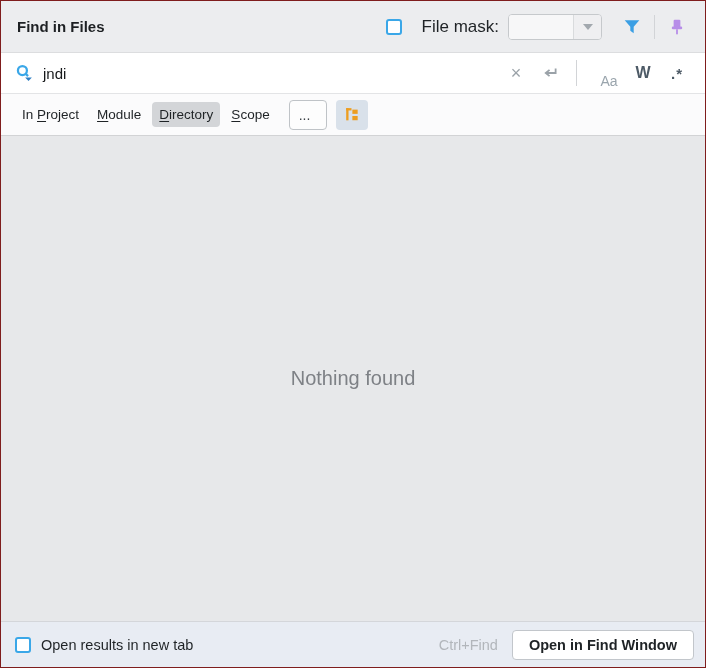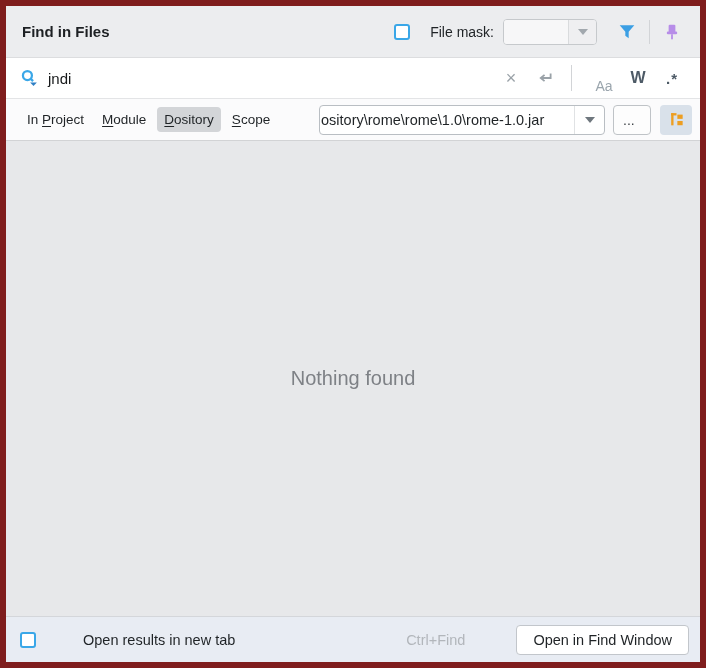--- a/index.html
+++ b/index.html
@@ -5,21 +5,21 @@
   * { box-sizing: border-box; margin: 0; padding: 0; }
   html, body { width: 706px; height: 668px; }
   body {
     font-family: "Liberation Sans", "DejaVu Sans", sans-serif;
     color: #1f2326;
     overflow: hidden;
   }
   .window {
     width: 706px; height: 668px;
     display: flex; flex-direction: column;
-    border: 6px solid #7f1d1d;
+    border: 1px solid #7f1d1d;
     background: #e7e8ea;
   }
 
   
   .topbar {
     height: 52px; flex: 0 0 52px;
     background: #eceDEF; background: #ecedef;
     display: flex; align-items: center;
     padding: 0 14px 0 16px;
     border-bottom: 1px solid #dcdddf;
@@ -28,21 +28,21 @@
   .spacer { flex: 1; }
 
   .checkbox {
     width: 16px; height: 16px;
     border: 2px solid #3aa7e8;
     border-radius: 3px;
     background: #ffffff;
     flex: 0 0 auto;
     cursor: pointer;
   }
-  .cb-label { font-size: 14px; margin-left: 20px; }
+  .cb-label { font-size: 17px; margin-left: 20px; }
 
   .combo {
     display: flex; align-items: stretch;
     height: 26px; width: 94px;
     margin-left: 9px;
     border: 1px solid #c6c9cc;
     border-radius: 4px;
     background: #f5f5f6;
     overflow: hidden;
   }
@@ -156,34 +156,34 @@
   }
   .empty-text { font-size: 20px; color: #7e8186; }
 
   
   .footer {
     height: 46px; flex: 0 0 46px;
     background: #e8ecf3;
     border-top: 1px solid #d4d6da;
     display: flex; align-items: center;
     padding: 0 11px 0 14px;
-    gap: 37px;
   }
   .footer .cb-label { font-size: 14.5px; margin-left: 10px; }
   .shortcut { font-size: 14.5px; color: #b2b6bb; }
   .primary-btn {
     margin-left: 14px;
     height: 30px;
     padding: 0 16px;
     border: 1px solid #c2c6cb;
     border-radius: 4px;
     background: #ffffff;
     font-size: 14.5px; color: #1f2326;
     font-family: "Liberation Sans", sans-serif;
     cursor: pointer;
+    font-weight: bold;
   }
 </style>
 </head>
 <body>
 
 <div class="window">
 
   <div class="topbar">
     <div class="title">Find in Files</div>
     <div class="spacer"></div>
@@ -247,32 +247,24 @@
     <div class="icon-btn">
       <span class="glyph-regex">.*</span>
     </div>
   </div>
 
   <div class="scoperow">
     <span class="tab"><span>In </span><u>P</u><span>roject</span></span>
 
     <span class="tab"><span></span><u>M</u><span>odule</span></span>
 
-    <span class="tab selected"><span></span><u>D</u><span>ository</span></span>
+    <span class="tab selected"><span></span><u>D</u><span>irectory</span></span>
 
     <span class="tab"><span></span><u>S</u><span>cope</span></span>
 
-    <div class="dir-combo">
-      <div class="dir-text">
-          <bdo>ository\rome\rome\1.0\rome-1.0.jar</bdo>
-        </div>
-      <div class="dir-arrow">
-        <span class="arrow-down"></span>
-      </div>
-    </div>
 
     <div class="browse-btn">
       <span>...</span>
     </div>
 
     <div class="toggle-btn">
       <svg width="17" height="17" viewBox="0 0 16 16">
         <rect x="3" y="2" width="2.2" height="11.5" fill="#ed9e21"></rect>
         <rect x="3" y="2" width="5" height="2.2" fill="#ed9e21"></rect>
         <rect x="8.8" y="3.4" width="5" height="4" fill="#ed9e21"></rect>

